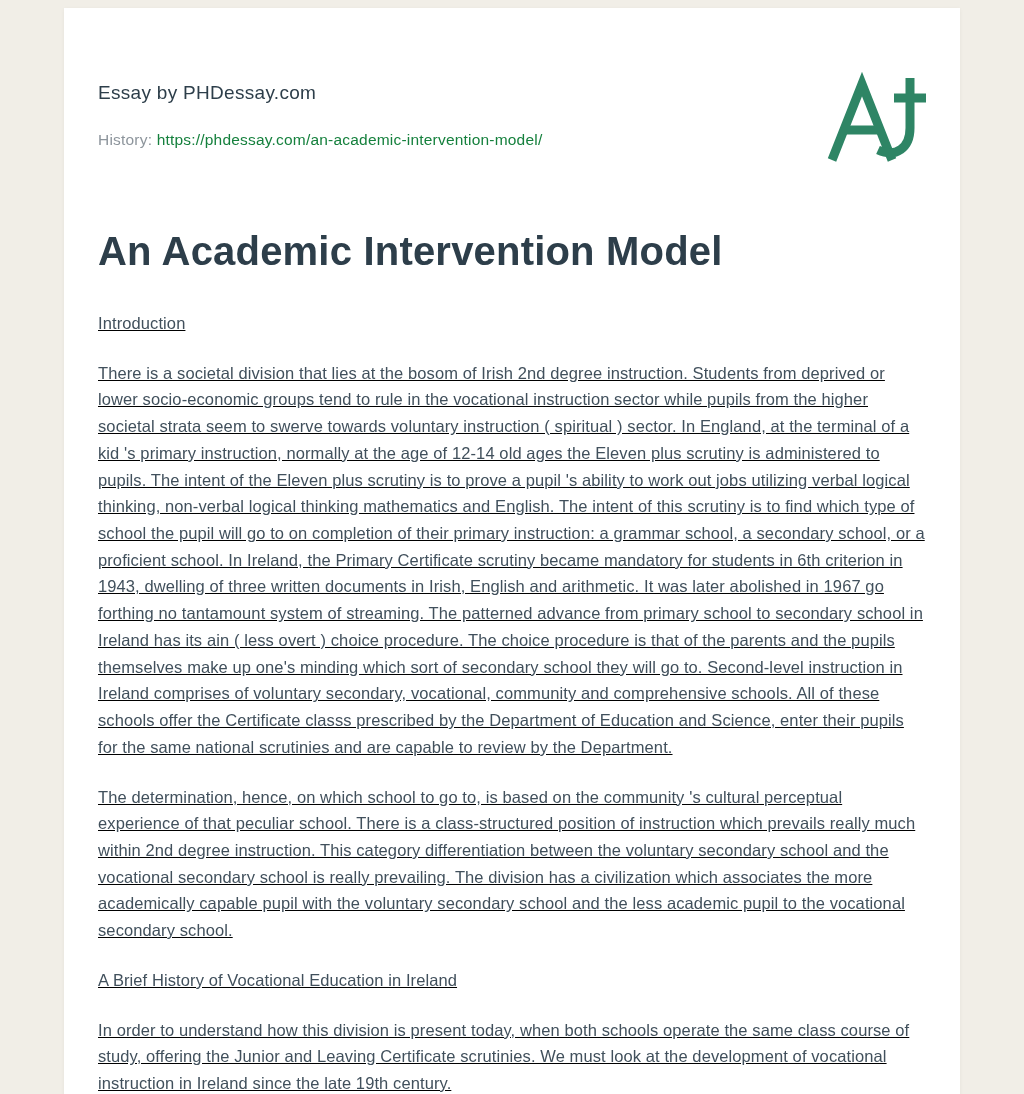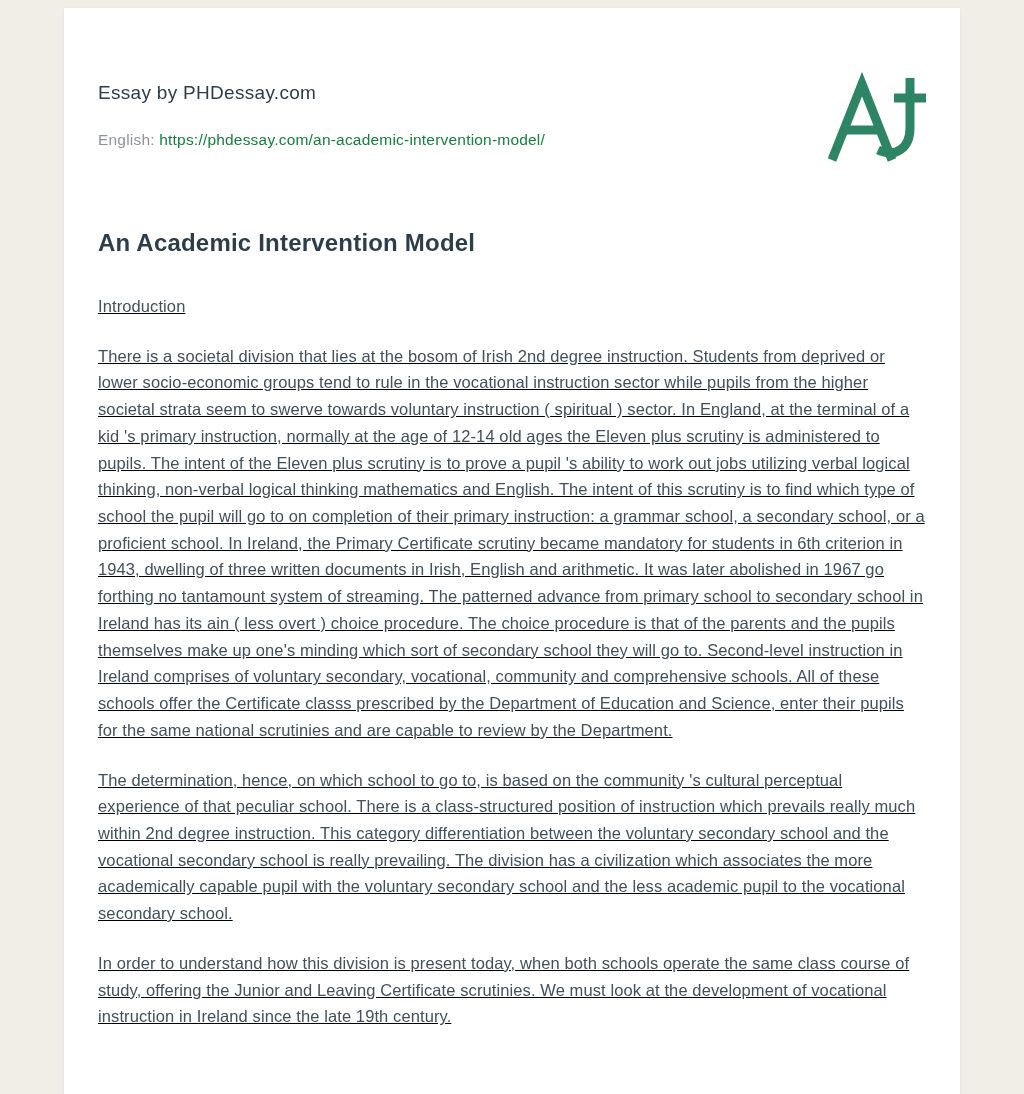--- a/index.html
+++ b/index.html
@@ -42,21 +42,21 @@
   }
   .logo {
     position: absolute;
     top: 64px;
     right: 30px;
     width: 112px;
     height: 96px;
   }
   .article-title {
     margin: 80px 0 0 0;
-    font-size: 24px;
+    font-size: 40px;
     font-weight: 600;
     color: #2d3e4a;
     letter-spacing: 0.2px;
   }
   .article-body {
     margin-top: 36px;
     text-decoration: underline;
   }
   .article-body p {
     margin: 0 0 23px 0;
@@ -67,21 +67,21 @@
   }
 </style>
 </head>
 <body>
 
 <div class="page-card">
 
   <div class="brand-title">Essay by PHDessay.com</div>
 
   <div class="source-line">
-    <span>English:</span>
+    <span>History:</span>
     <a class="source-link">https://phdessay.com/an-academic-intervention-model/</a>
   </div>
 
   <div class="logo">
     <svg viewBox="0 0 112 96" width="112" height="96" aria-hidden="true">
       <g fill="none" stroke="#2e8565" stroke-width="9" stroke-linecap="butt">
 
         <path d="M14 88 L44 12 L74 88"></path>
         <path d="M27 58 L62 58"></path>
 
@@ -90,17 +90,18 @@
       </g>
     </svg>
   </div>
 
   <h1 class="article-title">An Academic Intervention Model</h1>
 
   <div class="article-body">
     <p>Introduction</p>
     <p>There is a societal division that lies at the bosom of Irish 2nd degree instruction. Students from deprived or lower socio-economic groups tend to rule in the vocational instruction sector while pupils from the higher societal strata seem to swerve towards voluntary instruction ( spiritual ) sector. In England, at the terminal of a kid 's primary instruction, normally at the age of 12-14 old ages the Eleven plus scrutiny is administered to pupils. The intent of the Eleven plus scrutiny is to prove a pupil 's ability to work out jobs utilizing verbal logical thinking, non-verbal logical thinking mathematics and English. The intent of this scrutiny is to find which type of school the pupil will go to on completion of their primary instruction: a grammar school, a secondary school, or a proficient school. In Ireland, the Primary Certificate scrutiny became mandatory for students in 6th criterion in 1943, dwelling of three written documents in Irish, English and arithmetic. It was later abolished in 1967 go forthing no tantamount system of streaming. The patterned advance from primary school to secondary school in Ireland has its ain ( less overt ) choice procedure. The choice procedure is that of the parents and the pupils themselves make up one's minding which sort of secondary school they will go to. Second-level instruction in Ireland comprises of voluntary secondary, vocational, community and comprehensive schools. All of these schools offer the Certificate classs prescribed by the Department of Education and Science, enter their pupils for the same national scrutinies and are capable to review by the Department.</p>
     <p>The determination, hence, on which school to go to, is based on the community 's cultural perceptual experience of that peculiar school. There is a class-structured position of instruction which prevails really much within 2nd degree instruction. This category differentiation between the voluntary secondary school and the vocational secondary school is really prevailing. The division has a civilization which associates the more academically capable pupil with the voluntary secondary school and the less academic pupil to the vocational secondary school.</p>
+    <p>A Brief History of Vocational Education in Ireland</p>
     <p>In order to understand how this division is present today, when both schools operate the same class course of study, offering the Junior and Leaving Certificate scrutinies. We must look at the development of vocational instruction in Ireland since the late 19th century.</p>
 
   </div>
 
 </div>
 
 </body></html>

